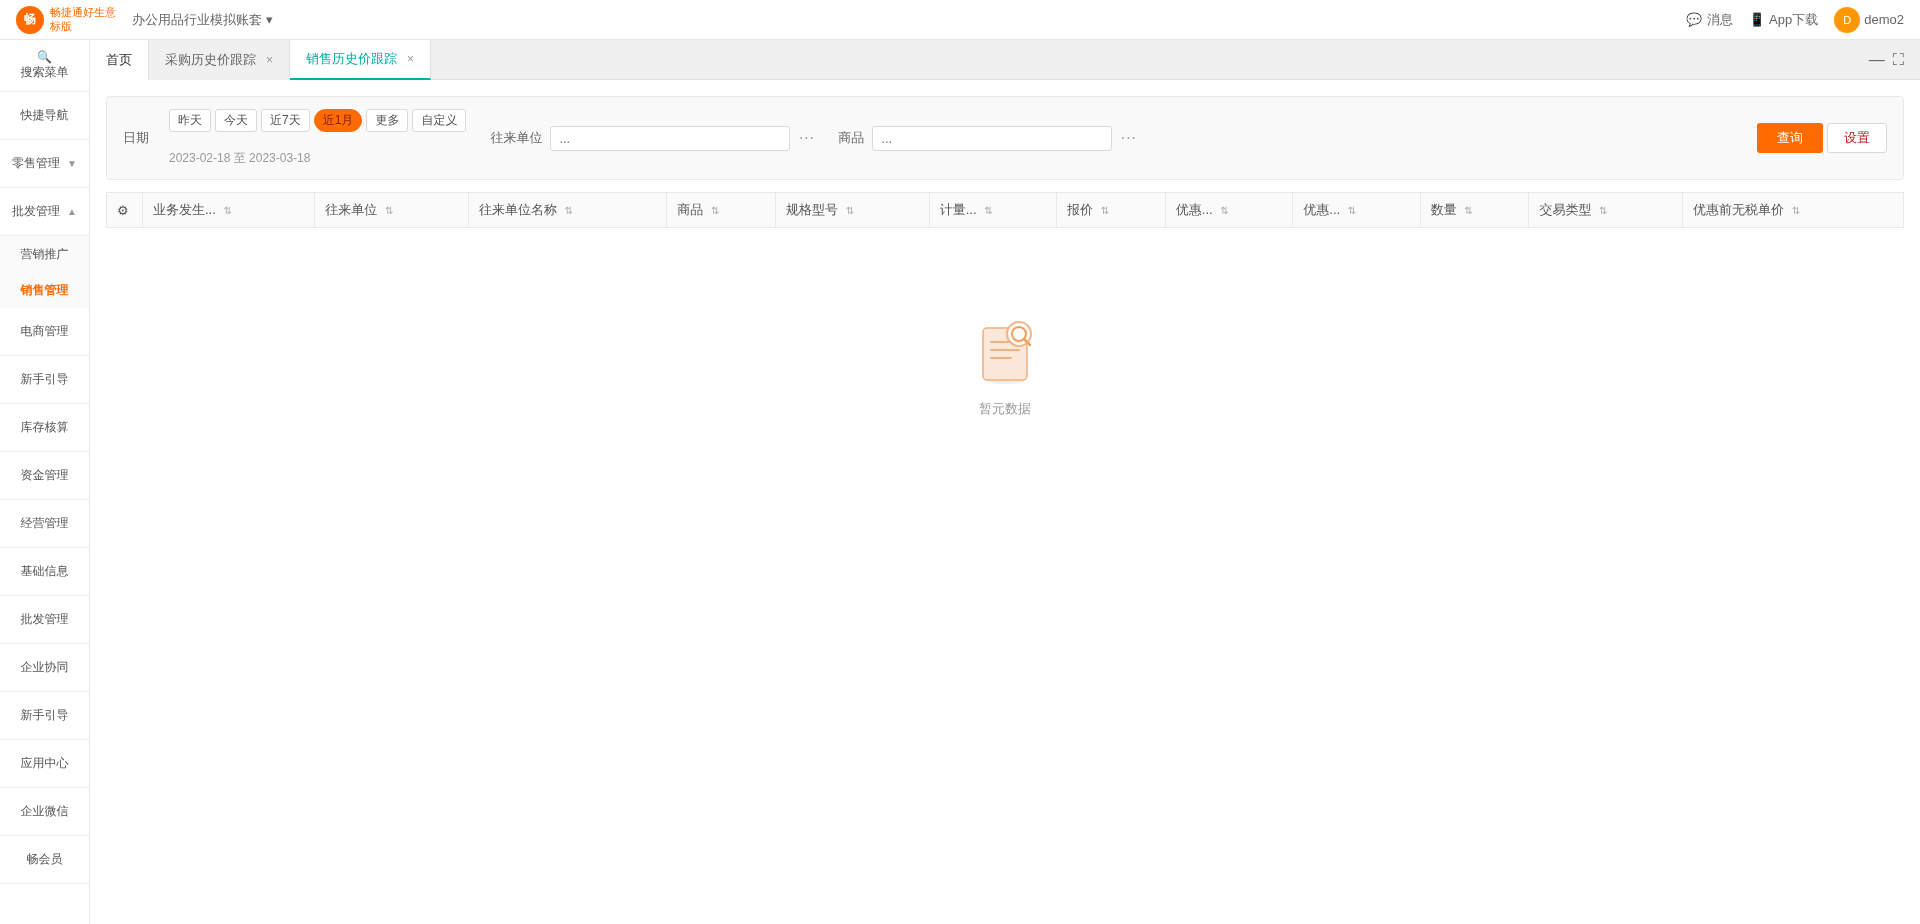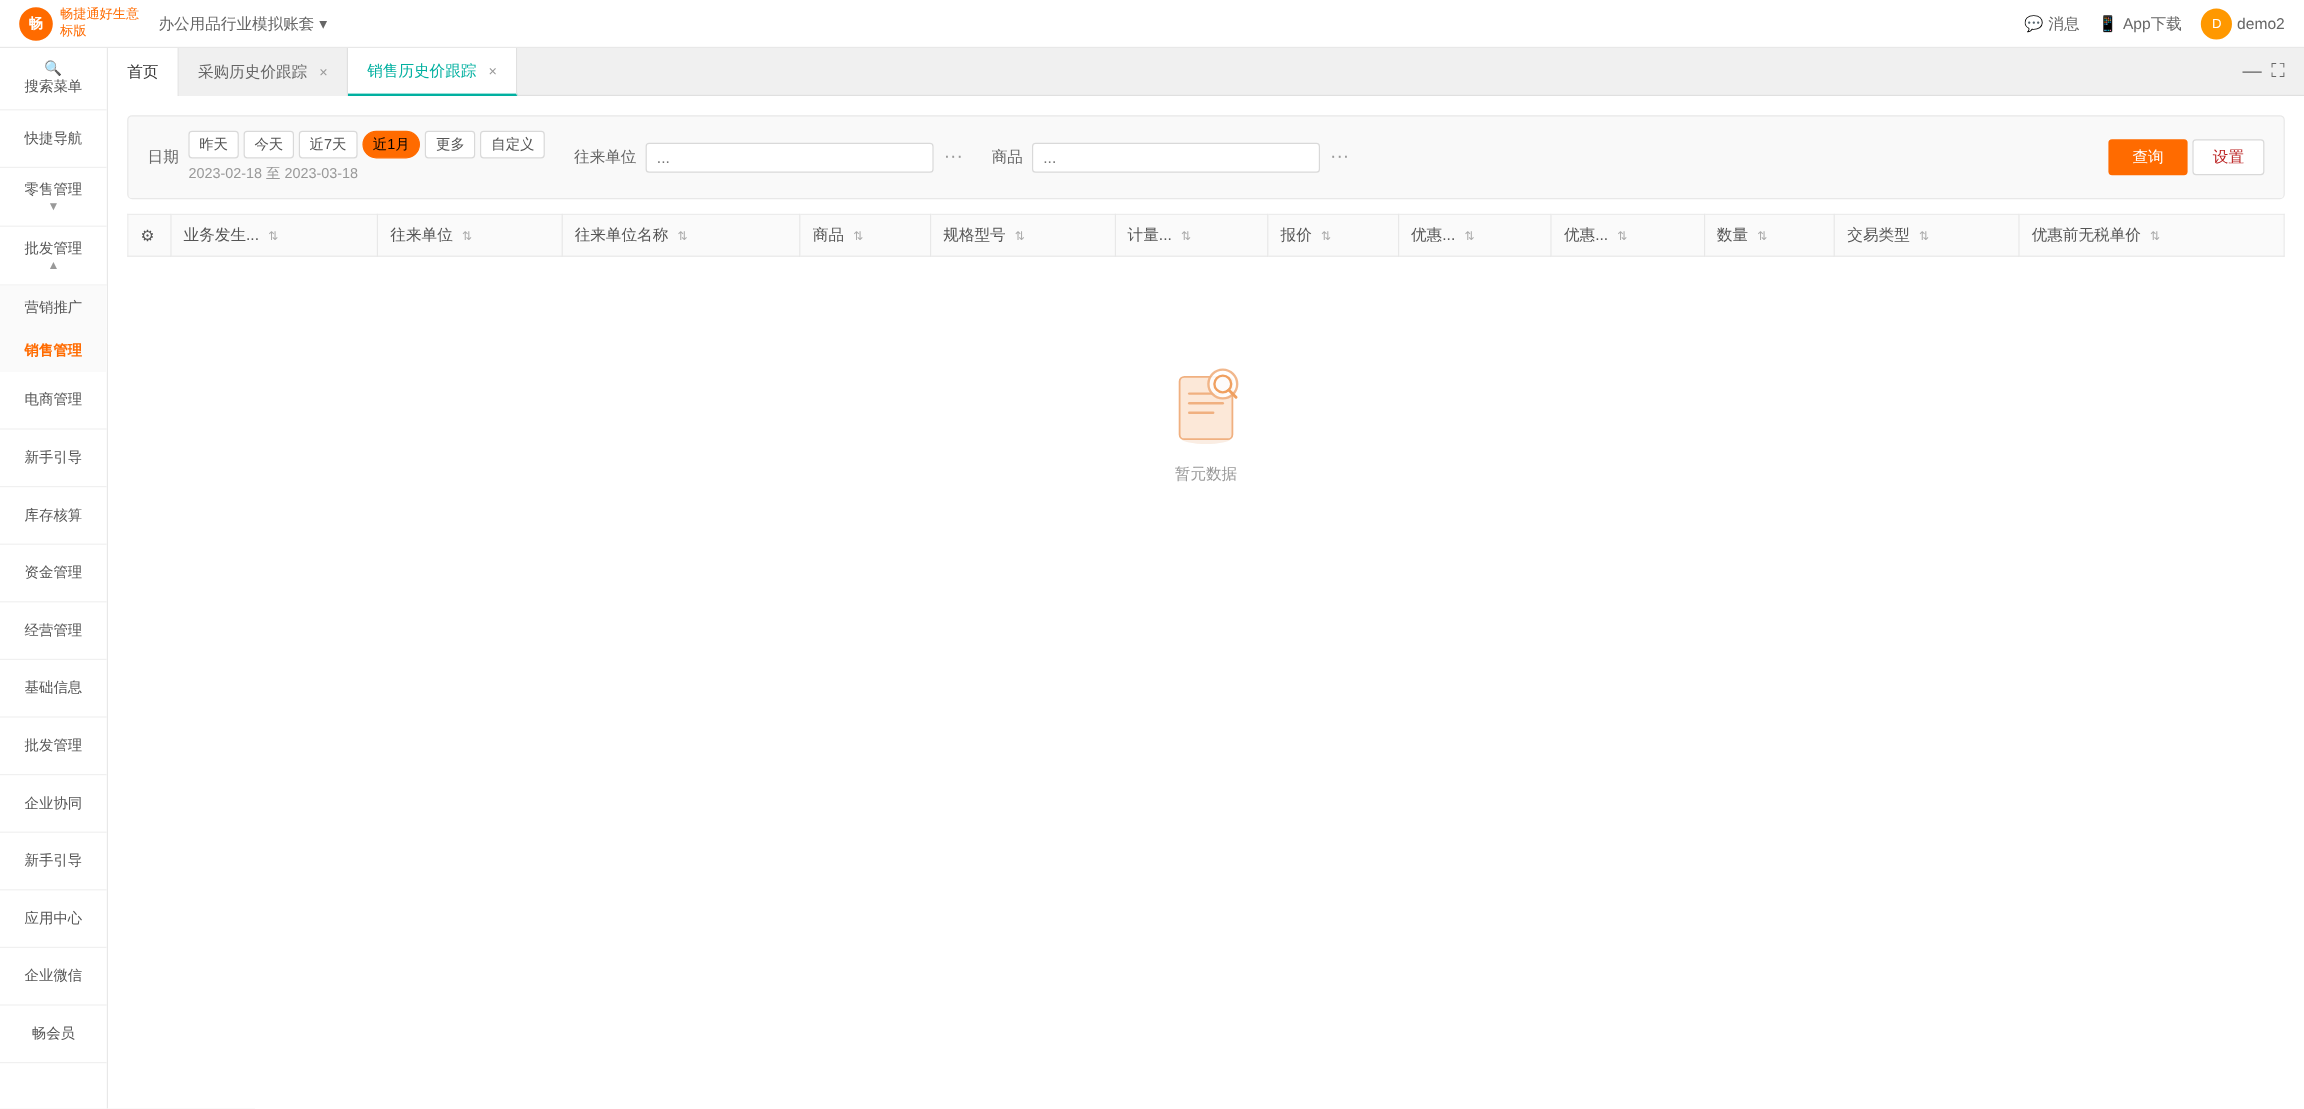--- a/index.html
+++ b/index.html
@@ -102,21 +102,21 @@
       padding: 10px 4px;
       cursor: pointer;
       font-size: 12px;
       color: #555;
       border-bottom: 1px solid #f0f0f0;
       min-height: 48px;
       text-align: center;
       transition: background 0.2s;
     }
     .sidebar-item.has-arrow {
-      flex-direction: column;
+      flex-direction: row;
       justify-content: space-between;
       padding: 10px 12px;
     }
     .sidebar-item .arrow { font-size: 10px; color: #999; }
     .sidebar-submenu-item {
       display: flex;
       align-items: center;
       justify-content: center;
       padding: 8px 4px;
       cursor: pointer;
@@ -243,21 +243,21 @@
       padding: 2px 8px;
       border: 1px solid #d9d9d9;
       border-radius: 3px;
       cursor: pointer;
       font-size: 12px;
       color: #555;
       background: #fff;
     }
     .date-btn.active {
       background: #ff6b00;
-      color: #000000;
+      color: #7f1d1d;
       border-color: #ff6b00;
       border-radius: 12px;
     }
     .date-range-text {
       font-size: 12px;
       color: #999;
       margin-top: 2px;
     }
     .filter-input {
       border: 1px solid #d9d9d9;
@@ -485,21 +485,21 @@
     </div>
 
     <div class="page-content">
 
 
       <div class="filter-area">
         <div class="filter-row">
 
           <div class="filter-group">
             <span class="filter-label">日期</span>
-            <div style="display:flex;flex-direction:column;gap:2px;">
+            <div style="display:flex;flex-direction:column;gap:16px;margin-left:12px;">
               <div class="date-btns">
                 <button class="date-btn">昨天</button>
                 <button class="date-btn">今天</button>
                 <button class="date-btn">近7天</button>
                 <button class="date-btn active">近1月</button>
                 <button class="date-btn">更多</button>
                 <button class="date-btn">自定义</button>
               </div>
               <div class="date-range-text">2023-02-18 至 2023-03-18</div>
             </div>

